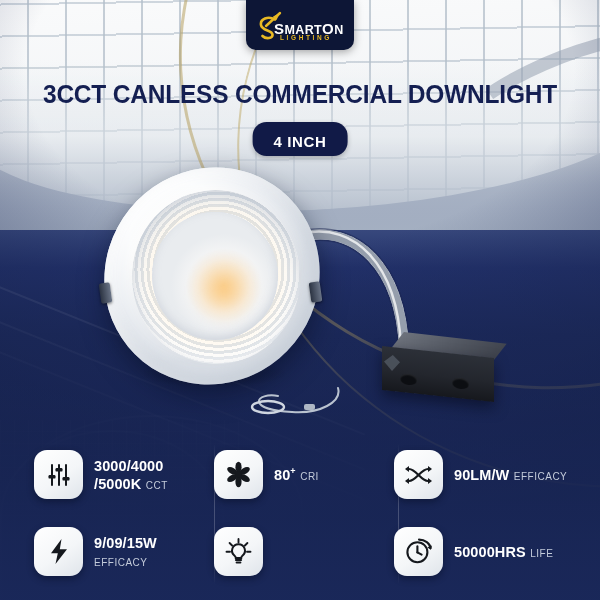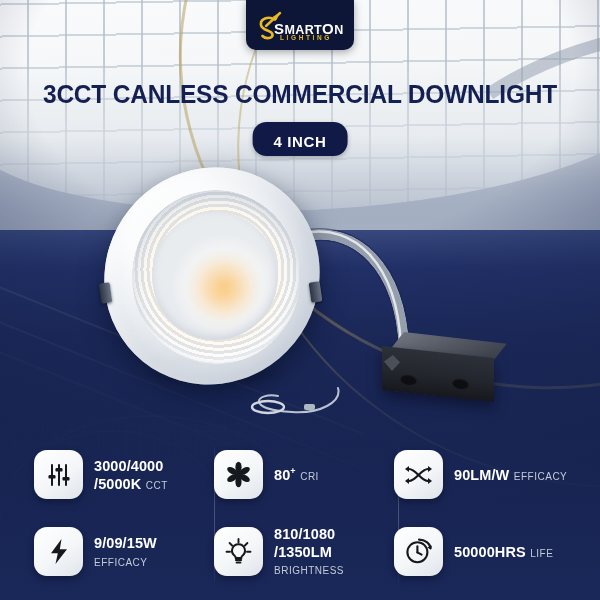--- a/index.html
+++ b/index.html
@@ -543,25 +543,20 @@
               <line x1="1.5" y1="13.8" x2="5" y2="13.8"></line>
               <line x1="25.5" y1="13.8" x2="22" y2="13.8"></line>
             </g>
             <path d="M13.5 6.2 a6.4 6.4 0 0 1 3.9 11.5 c-.9 .7 -1.2 1.4 -1.2 2.3 h-5.4 c0 -.9 -.3 -1.6 -1.2 -2.3 A6.4 6.4 0 0 1 13.5 6.2 z" fill="none" stroke="#15181d" stroke-width="2"></path>
             <g stroke="#15181d" stroke-width="2" stroke-linecap="round">
               <line x1="10.9" y1="22.1" x2="16.1" y2="22.1"></line>
               <line x1="11.6" y1="24.6" x2="15.4" y2="24.6"></line>
             </g>
           </svg>
         </span>
-        <span class="spec-text">
-          <span class="spec-value">810/1080
-/1350LM</span>
-          <span class="spec-label">BRIGHTNESS</span>
-        </span>
       </div>
 
       <div class="spec-item">
         <span class="spec-icon">
           <svg width="27" height="27" viewBox="0 0 27 27">
             <circle cx="12.4" cy="14.2" r="10" fill="none" stroke="#15181d" stroke-width="2.1"></circle>
             <g stroke="#15181d" stroke-width="2.1" stroke-linecap="round">
               <line x1="12.4" y1="8.4" x2="12.4" y2="14.4"></line>
               <line x1="12.4" y1="14.4" x2="16.6" y2="16.6"></line>
             </g>

